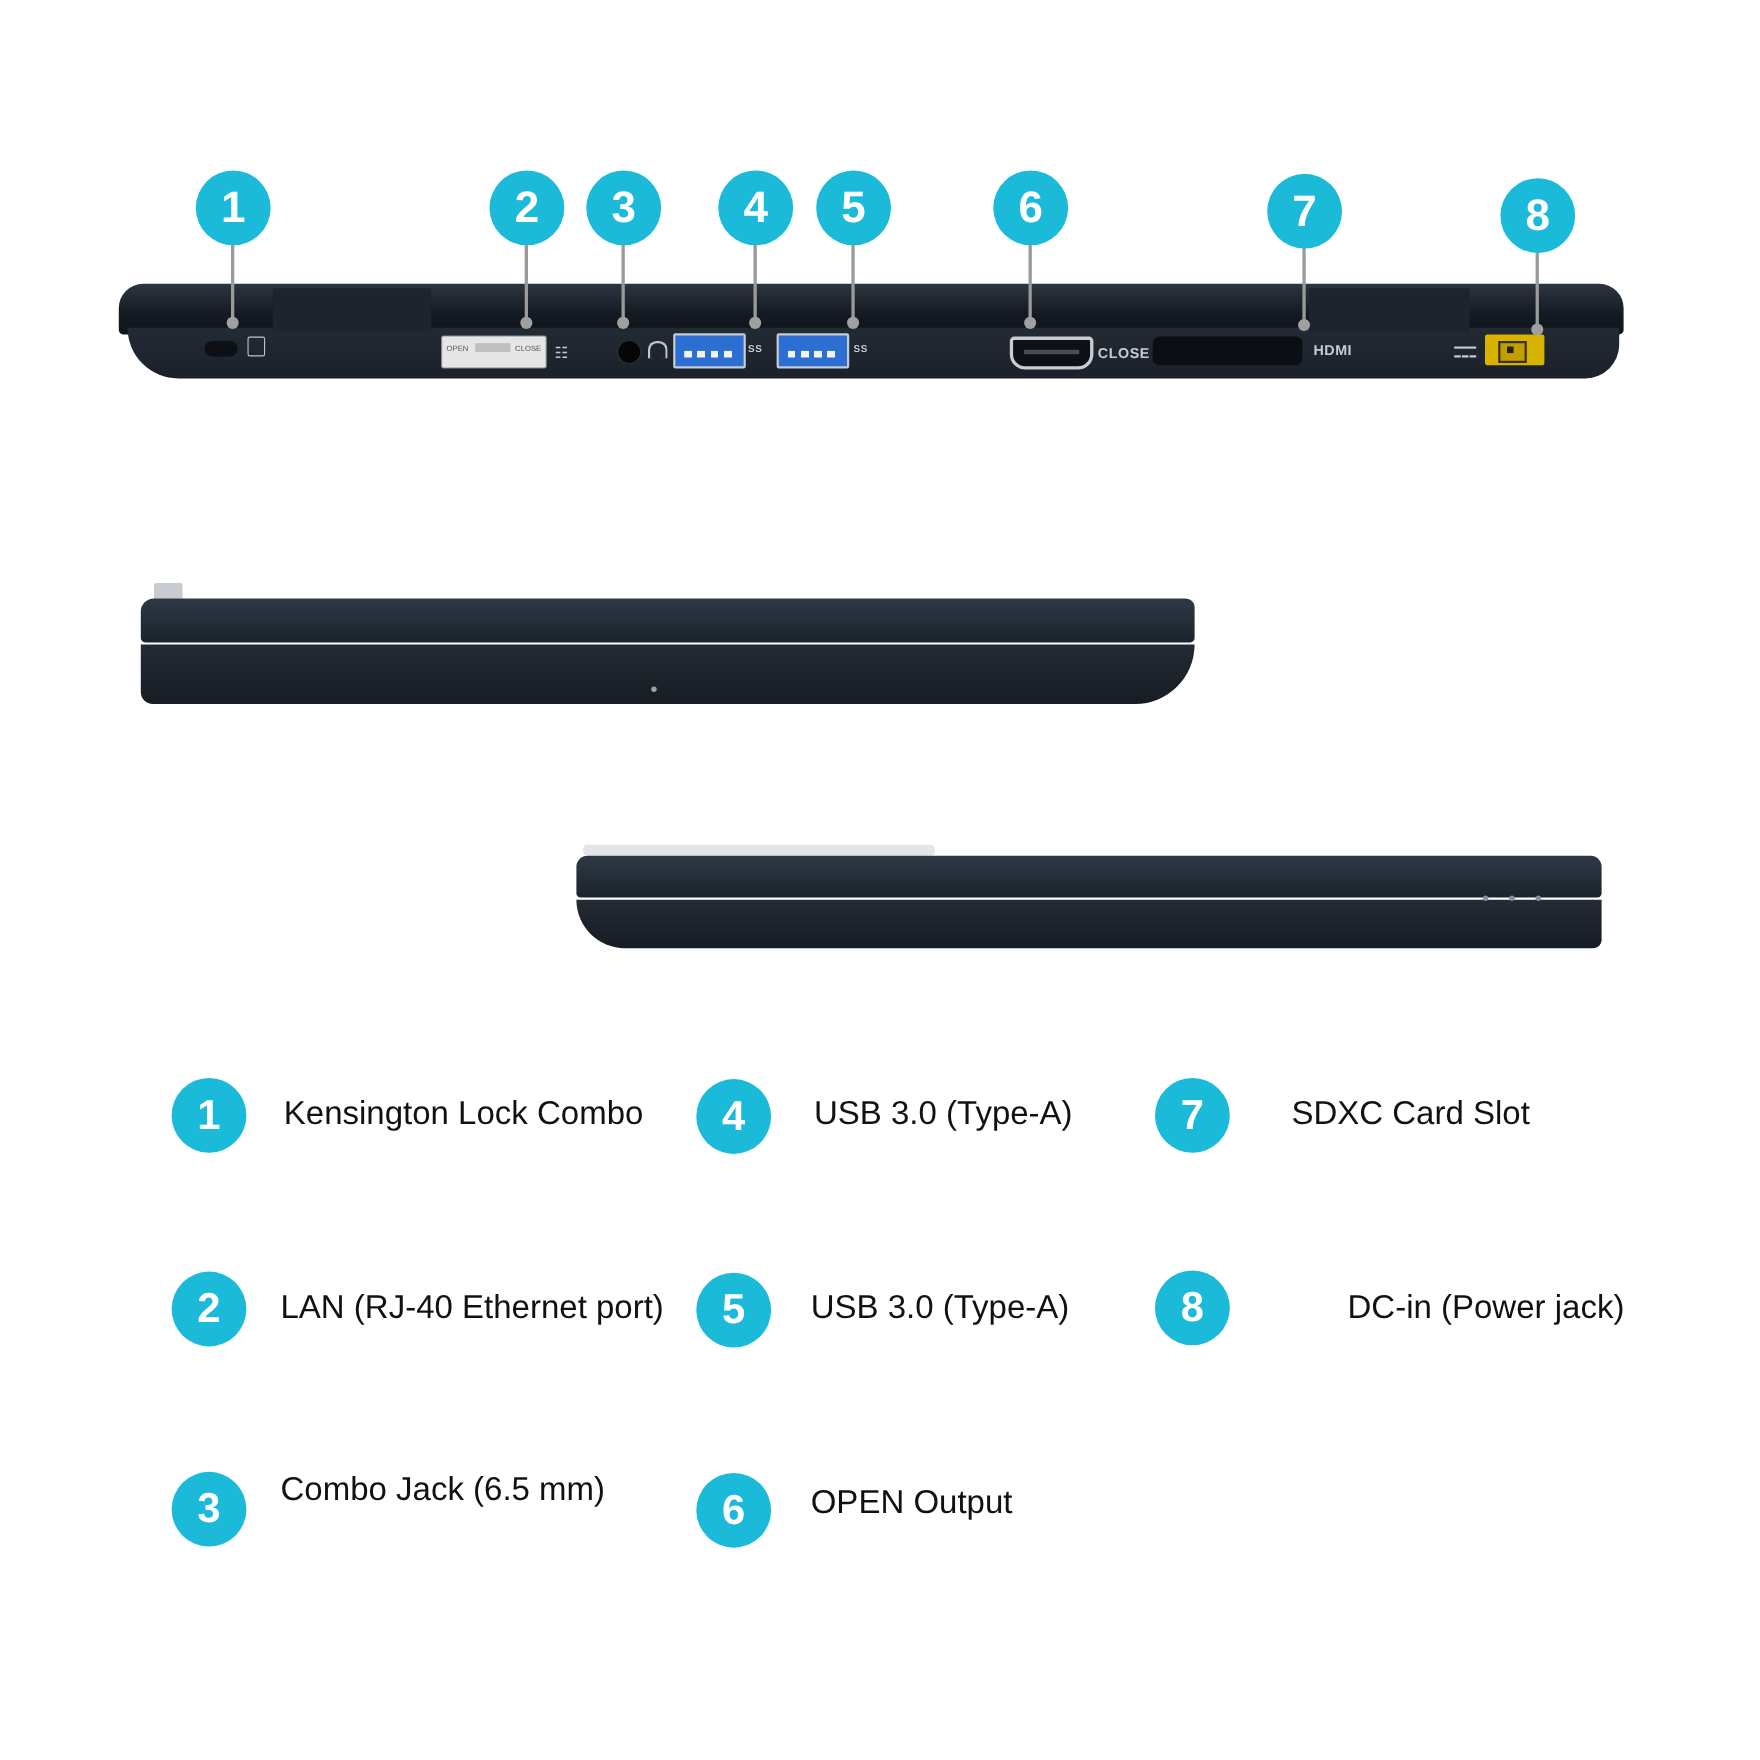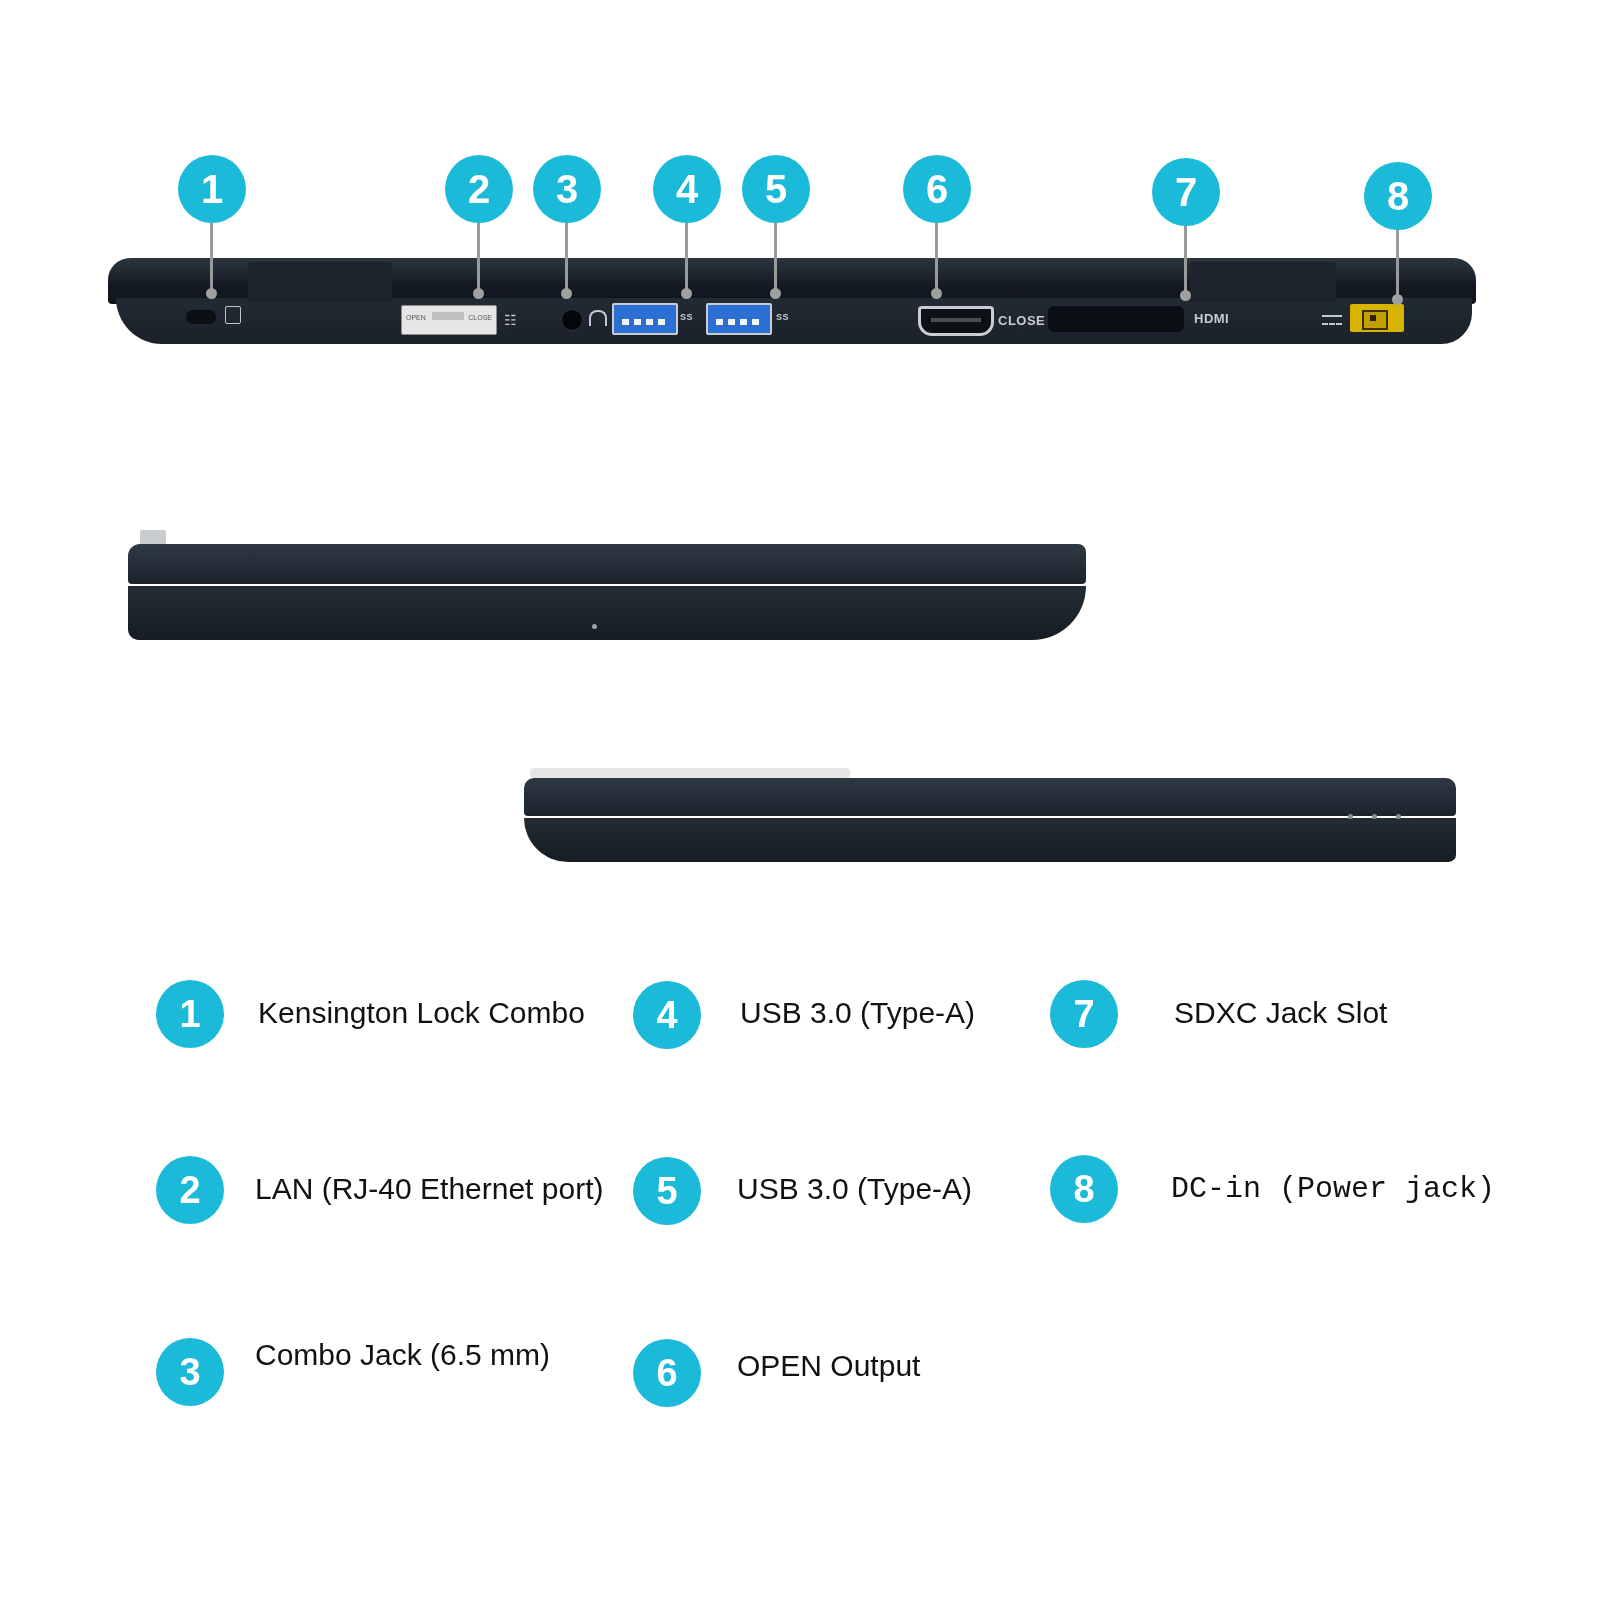--- a/index.html
+++ b/index.html
@@ -132,17 +132,17 @@
   <div class="legend-badge" style="position:absolute;left:633px;top:981px;">4</div>
   <div class="legend-text" style="left:740px;top:996px;">USB 3.0 (Type-A)</div>
 
   <div class="legend-badge" style="position:absolute;left:633px;top:1157px;">5</div>
   <div class="legend-text" style="left:737px;top:1172px;">USB 3.0 (Type-A)</div>
 
   <div class="legend-badge" style="position:absolute;left:633px;top:1339px;">6</div>
   <div class="legend-text" style="left:737px;top:1349px;">OPEN Output</div>
 
   <div class="legend-badge" style="position:absolute;left:1050px;top:980px;">7</div>
-  <div class="legend-text" style="left:1174px;top:996px;">SDXC Jack Slot</div>
+  <div class="legend-text" style="left:1174px;top:996px;">SDXC Card Slot</div>
 
   <div class="legend-badge" style="position:absolute;left:1050px;top:1155px;">8</div>
-  <div class="legend-text" style="left:1171px;top:1172px;font-family:Liberation Mono, monospace;">DC-in (Power jack)</div>
+  <div class="legend-text" style="left:1225px;top:1172px;">DC-in (Power jack)</div>
 </div>
 
 </body></html>

